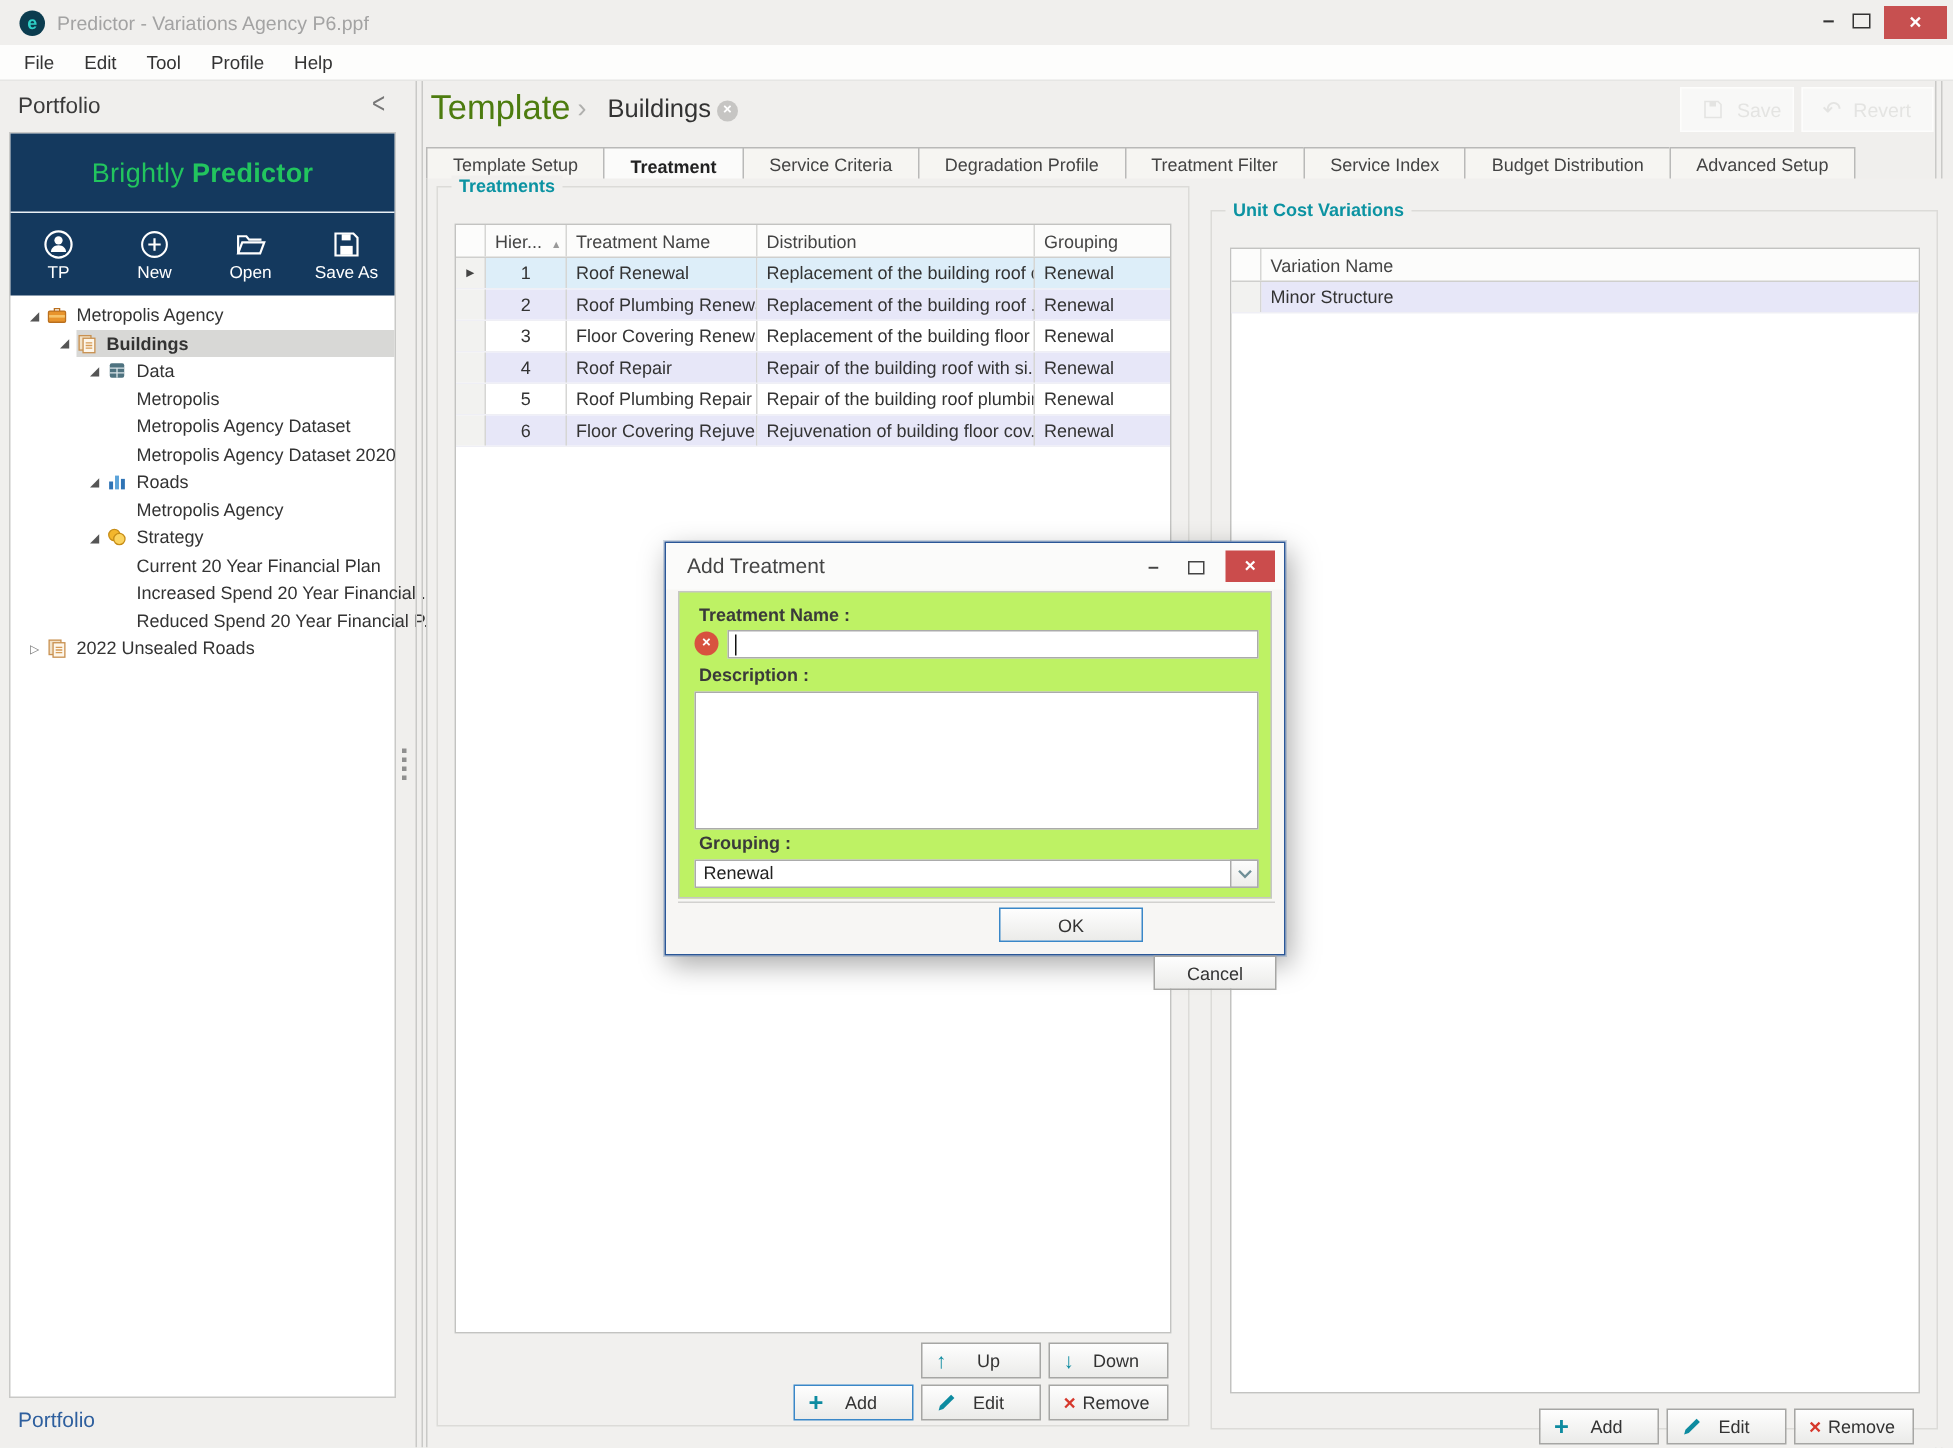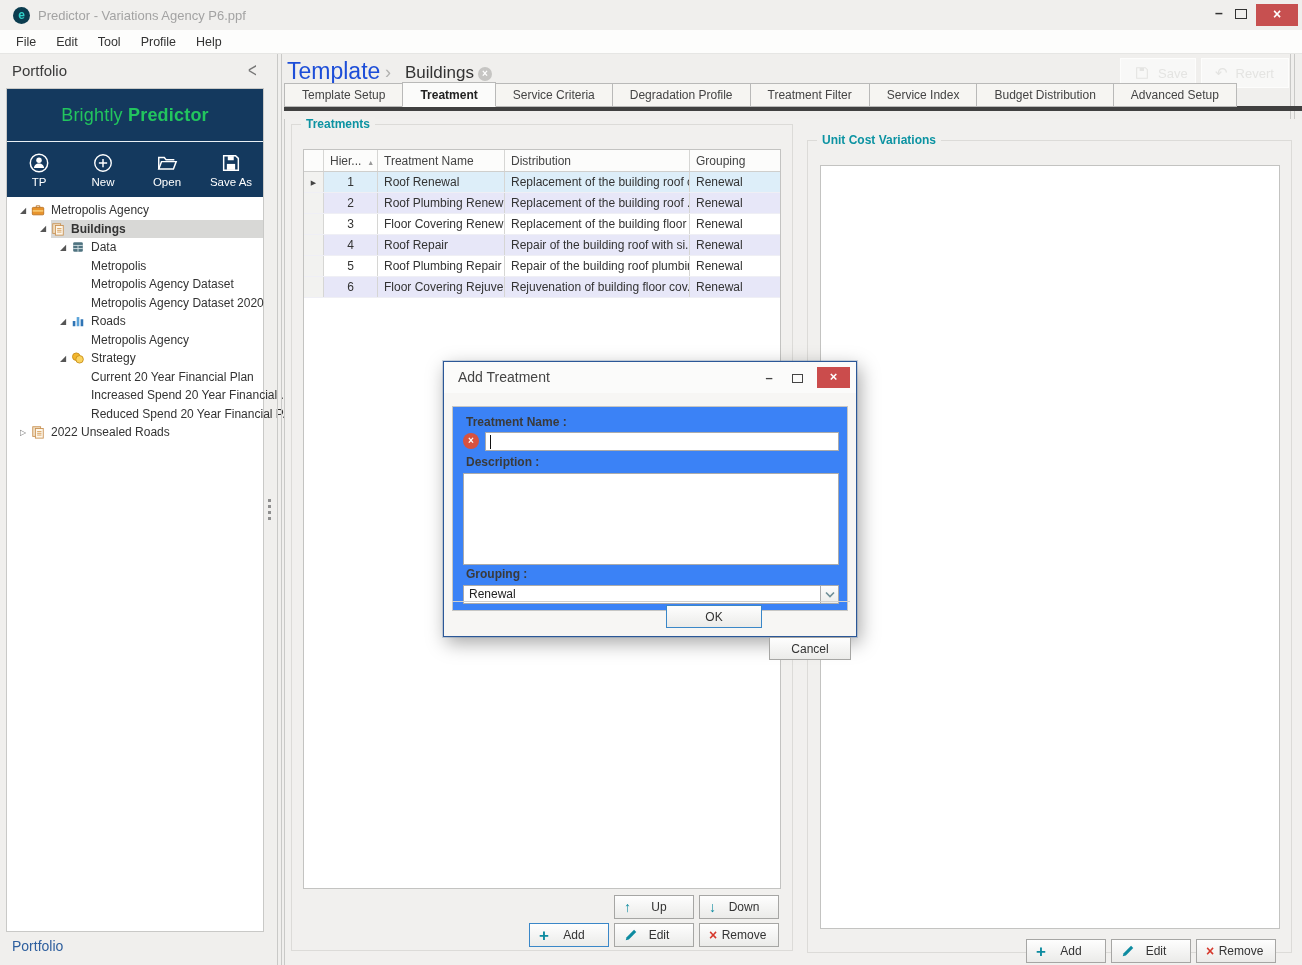--- a/index.html
+++ b/index.html
@@ -35,26 +35,26 @@
   .tlab { padding-left:2px; }
   .hl { display:flex; align-items:center; flex:1; background:#d8d8d6; height:100%; }
   .hl .tlab { font-weight:bold; }
   .side-footer { position:absolute; left:12px; top:938px; font-size:14px; color:#2e5f9e; }
   .split-dots { position:absolute; left:268px; top:499px; width:4px; }
   .split-dots i { display:block; width:3px; height:3px; background:#8f8f8f; margin-bottom:3px; }
   .vline { position:absolute; width:1px; background:#c9c9c7; }
 
   
   .main { position:absolute; left:283px; top:54px; width:1019px; height:911px; }
-  .crumb-root { position:absolute; left:4px; top:4px; font-size:23px; color:#1d4ed8; }
+  .crumb-root { position:absolute; left:4px; top:4px; font-size:23px; color:#4d7c0f; }
   .crumb-sep { position:absolute; left:102px; top:8px; font-size:18px; color:#b0b0ae; }
   .crumb-cur { position:absolute; left:122px; top:9px; font-size:17px; color:#333; }
   .crumb-x { position:absolute; left:195px; top:13px; width:14px; height:14px; border-radius:50%; background:#c6c5c3; color:#fff; font-size:10px; font-weight:bold; text-align:center; line-height:14px; }
   .ghost-btn { position:absolute; top:4px; height:30px; border:1px solid #fdfdfc; background:rgba(255,255,255,.55); color:#e4e4e2; font-size:13px; display:flex; align-items:center; gap:8px; padding:0 13px; }
-  .tabs { position:absolute; left:1px; top:32px; right:0; height:25px; display:flex; align-items:flex-end; border-bottom:5px solid #404040; }
+  .tabs { position:absolute; left:1px; top:44px; right:0; height:25px; display:flex; border-bottom:2px solid #404040; }
   .tab { height:24px; padding:0 17px; display:flex; align-items:center; background:#f6f5f2; border:1px solid #b9b9b8; border-right:none; font-size:12px; color:#444; margin-bottom:-1px; }
   .tab:last-child { border-right:1px solid #b9b9b8; }
   .tab.active { background:#fbfbfa; font-weight:bold; color:#222; border-bottom:1px solid #fbfbfa; height:25px; border-right:1px solid #b9b9b8; }
   .tab.active + .tab { border-left:none; }
   .tabpage { position:absolute; left:1px; top:65px; right:0; bottom:0; background:#f1f0ee; border-left:1px solid #c9c9c7; }
 
   .group { position:absolute; border:1px solid #dcdbd8; }
   .group-label { position:absolute; top:-8px; left:9px; background:#f1f0ee; padding:0 5px; font-weight:bold; font-size:12px; color:#0c93a2; }
 
   .grid { position:absolute; background:#fff; border:1px solid #c3c3c1; }
@@ -80,21 +80,21 @@
   .ico-plus { color:#0d8ba0; font-weight:bold; font-size:17px; }
   .ico-x { color:#d6382c; font-weight:bold; font-size:14px; }
 
   
   .dialog { position:absolute; left:443px; top:361px; width:414px; height:276px; background:#f7f6f4; border:1px solid #2b5797; box-shadow:0 0 0 1px rgba(70,110,160,.25), 3px 6px 18px rgba(0,0,0,.35); z-index:10; }
   .dlg-title { position:absolute; left:0; top:0; right:0; height:31px; background:#fbfbfa; }
   .dlg-title-text { position:absolute; left:14px; top:7px; font-size:14px; color:#444; }
   .dlg-min { position:absolute; left:316px; top:8px; width:18px; height:16px; color:#444; font-weight:bold; font-size:13px; text-align:center; }
   .dlg-max { position:absolute; left:348px; top:12px; width:11px; height:9px; border:1.5px solid #444; }
   .dlg-close { position:absolute; left:373px; top:5px; width:33px; height:21px; background:#cb4c4c; color:#fff; font-weight:bold; font-size:13px; text-align:center; line-height:20px; }
-  .dlg-box { position:absolute; left:8px; top:44px; width:396px; height:205px; border:1px solid #c6c6c4; background:#3b82f6; }
+  .dlg-box { position:absolute; left:8px; top:32px; width:396px; height:205px; border:1px solid #c6c6c4; background:#bef264; }
   .dlg-label { position:absolute; left:13px; font-weight:bold; font-size:12px; color:#3a3a3a; }
   .err-ico { position:absolute; left:10px; top:26px; width:16px; height:16px; border-radius:50%; background:#d8523f; color:#fff; font-size:10px; font-weight:bold; text-align:center; line-height:16px; }
   .dlg-input { position:absolute; left:32px; top:25px; width:354px; height:19px; border:1px solid #ababab; background:#fff; }
   .caret { position:absolute; left:4px; top:2px; width:1px; height:14px; background:#111; }
   .dlg-textarea { position:absolute; left:10px; top:66px; width:376px; height:92px; border:1px solid #ababab; background:#fff; }
   .dlg-combo { position:absolute; left:10px; top:178px; width:376px; height:19px; border:1px solid #ababab; background:#fff; font-size:12px; line-height:17px; padding-left:5px; color:#222; }
   .combo-btn { position:absolute; right:-1px; top:-1px; width:19px; height:19px; border:1px solid #ababab; background:linear-gradient(#fcfcfc,#ededeb); display:flex; align-items:center; justify-content:center; }
   .dlg-sep { position:absolute; left:8px; top:239px; width:398px; height:1px; background:#d2d1cf; }
   .dlg-btn { position:absolute; top:243px; height:23px; border:1px solid #a6a6a4; background:linear-gradient(#fefefe,#ebebe9); font-size:12px; color:#333; display:flex; align-items:center; justify-content:center; }
   .ok { left:222px; width:96px; border:1px solid #3a87c8; }
@@ -386,20 +386,28 @@
       <div class="btn" style="left:407px; top:798px;">
         <span class="bicon ico-x">×</span>
         <span class="blabel">Remove</span>
       </div>
     </div>
 
     <div class="group" style="left:522px; top:5px; width:485px; height:813px;margin-top:16px;">
       <span class="group-label">Unit Cost Variations</span>
 
       <div class="grid" style="left:12px; top:24px; width:460px; height:764px;">
+        <div class="ghead">
+          <span class="gh" style="width:20px; flex:0 0 20px; padding:0;"></span>
+          <span class="gh c-var" style="border-right:none;">Variation Name</span>
+        </div>
+        <div class="grow">
+          <span class="gind"></span>
+          <span class="gc c-var alt">Minor Structure</span>
+        </div>
       </div>
 
       <div class="btn" style="left:218px; top:798px;">
         <span class="bicon ico-plus">+</span>
         <span class="blabel">Add</span>
       </div>
       <div class="btn" style="left:303px; top:798px;">
         <span class="bicon">
             <svg width="14" height="14" viewBox="0 0 16 16">
               <path d="M2 14l1-3.5L11.5 2l2.5 2.5L5.5 13z" fill="#0d8ba0"></path>

